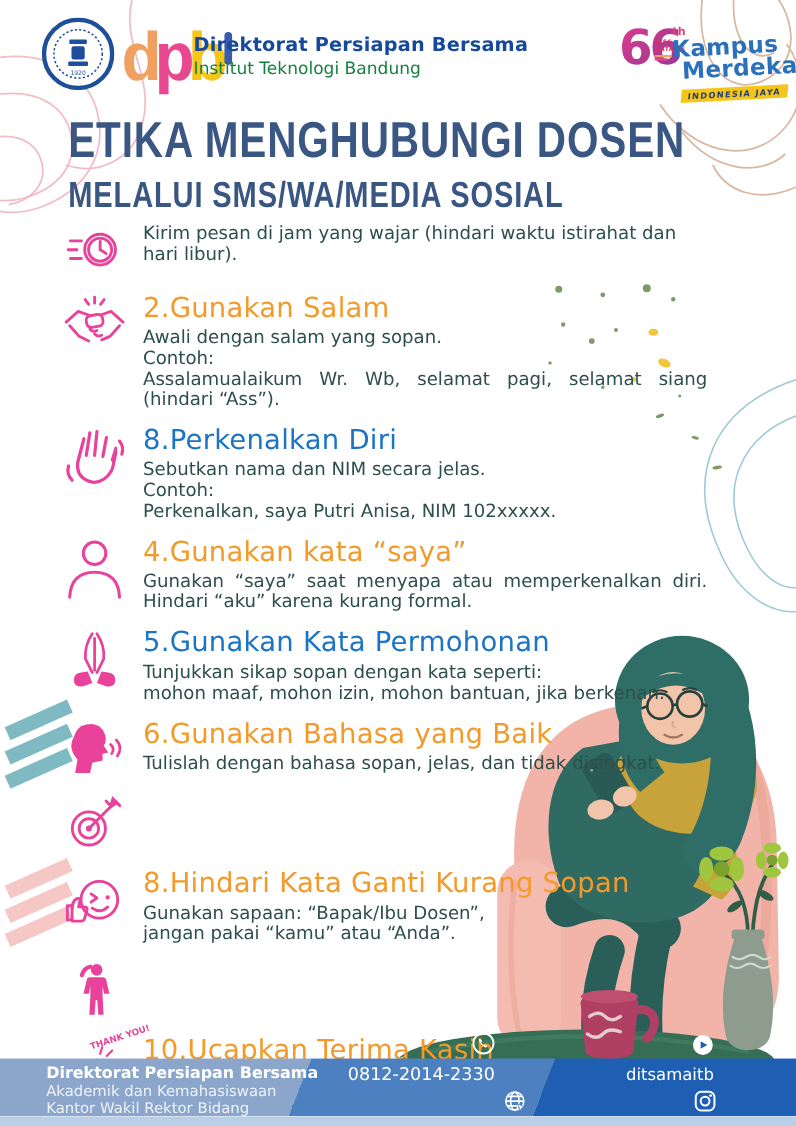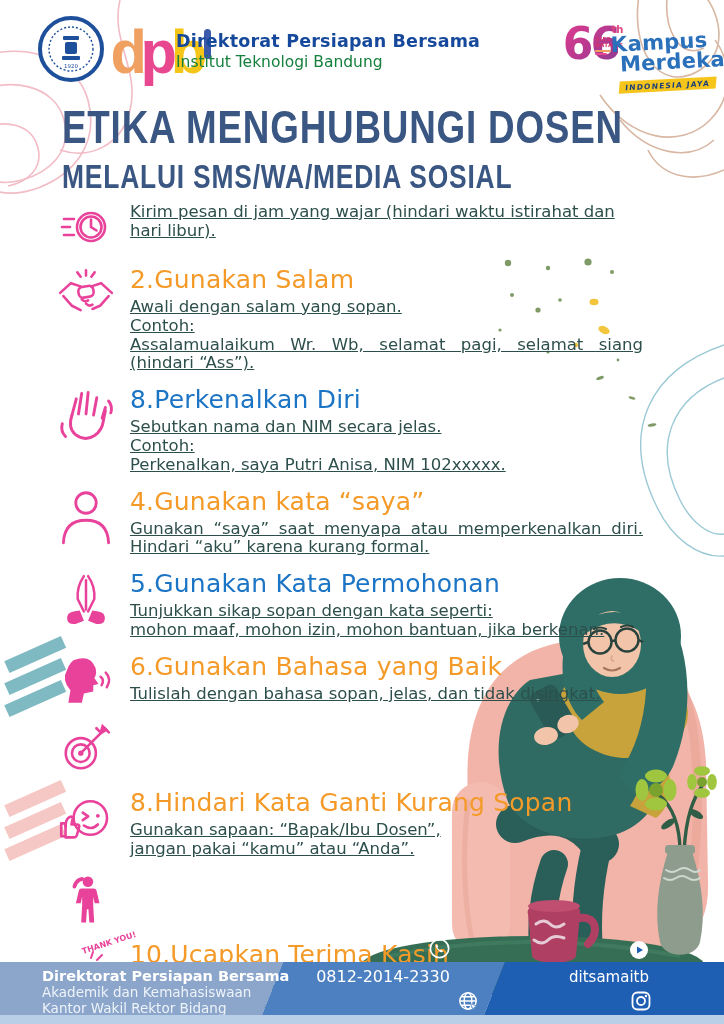--- a/index.html
+++ b/index.html
@@ -43,21 +43,21 @@
   .title-line2 { font-family:"Liberation Sans", sans-serif; font-weight:700; font-size:33px;
                  letter-spacing:1px; transform:scaleX(.8); transform-origin:left; white-space:nowrap; margin-top:4px; }
   
   .items { position:absolute; left:55px; top:199px; width:588px; z-index:2; }
   .item { display:flex; gap:13px; margin-bottom:12px; }
   .item-icon { width:62px; min-width:62px; display:flex; justify-content:center; align-items:flex-start; padding-top:2px; }
   .item-icon svg { overflow:visible; }
   .item-heading { font-size:25px; font-weight:500; letter-spacing:.2px; }
   .item:nth-child(2n+1) .item-heading { color:#1c74c5; }
   .item:nth-child(2n)   .item-heading { color:#f49a28; }
-  .item-body { font-size:16.5px; color:#2d4f4b; line-height:1.14; margin-top:4px; white-space:pre-line;text-decoration:underline; }
+  .item-body { font-size:16.5px; color:#2d4f4b; line-height:1.14; margin-top:4px; white-space:pre-line; }
   .item:nth-child(2) .item-body, .item:nth-child(4) .item-body { text-align:justify; }
   .item:nth-child(n+8) .item-body { max-width:372px; }
   
   .illustration { position:absolute; left:350px; top:552px; z-index:1; }
   
   .footer { position:absolute; left:0; top:962px; width:724px; height:53px; z-index:5; color:#fff; }
   .f-sec { position:absolute; inset:0; }
   .f-left  { background:#8ba6ca; clip-path:polygon(0 0,283px 0,262px 100%,0 100%); }
   .f-mid   { background:#4d80c1; clip-path:polygon(283px 0,505px 0,484px 100%,262px 100%); }
   .f-right { background:#1f5fb3; clip-path:polygon(505px 0,724px 0,724px 100%,484px 100%); }

